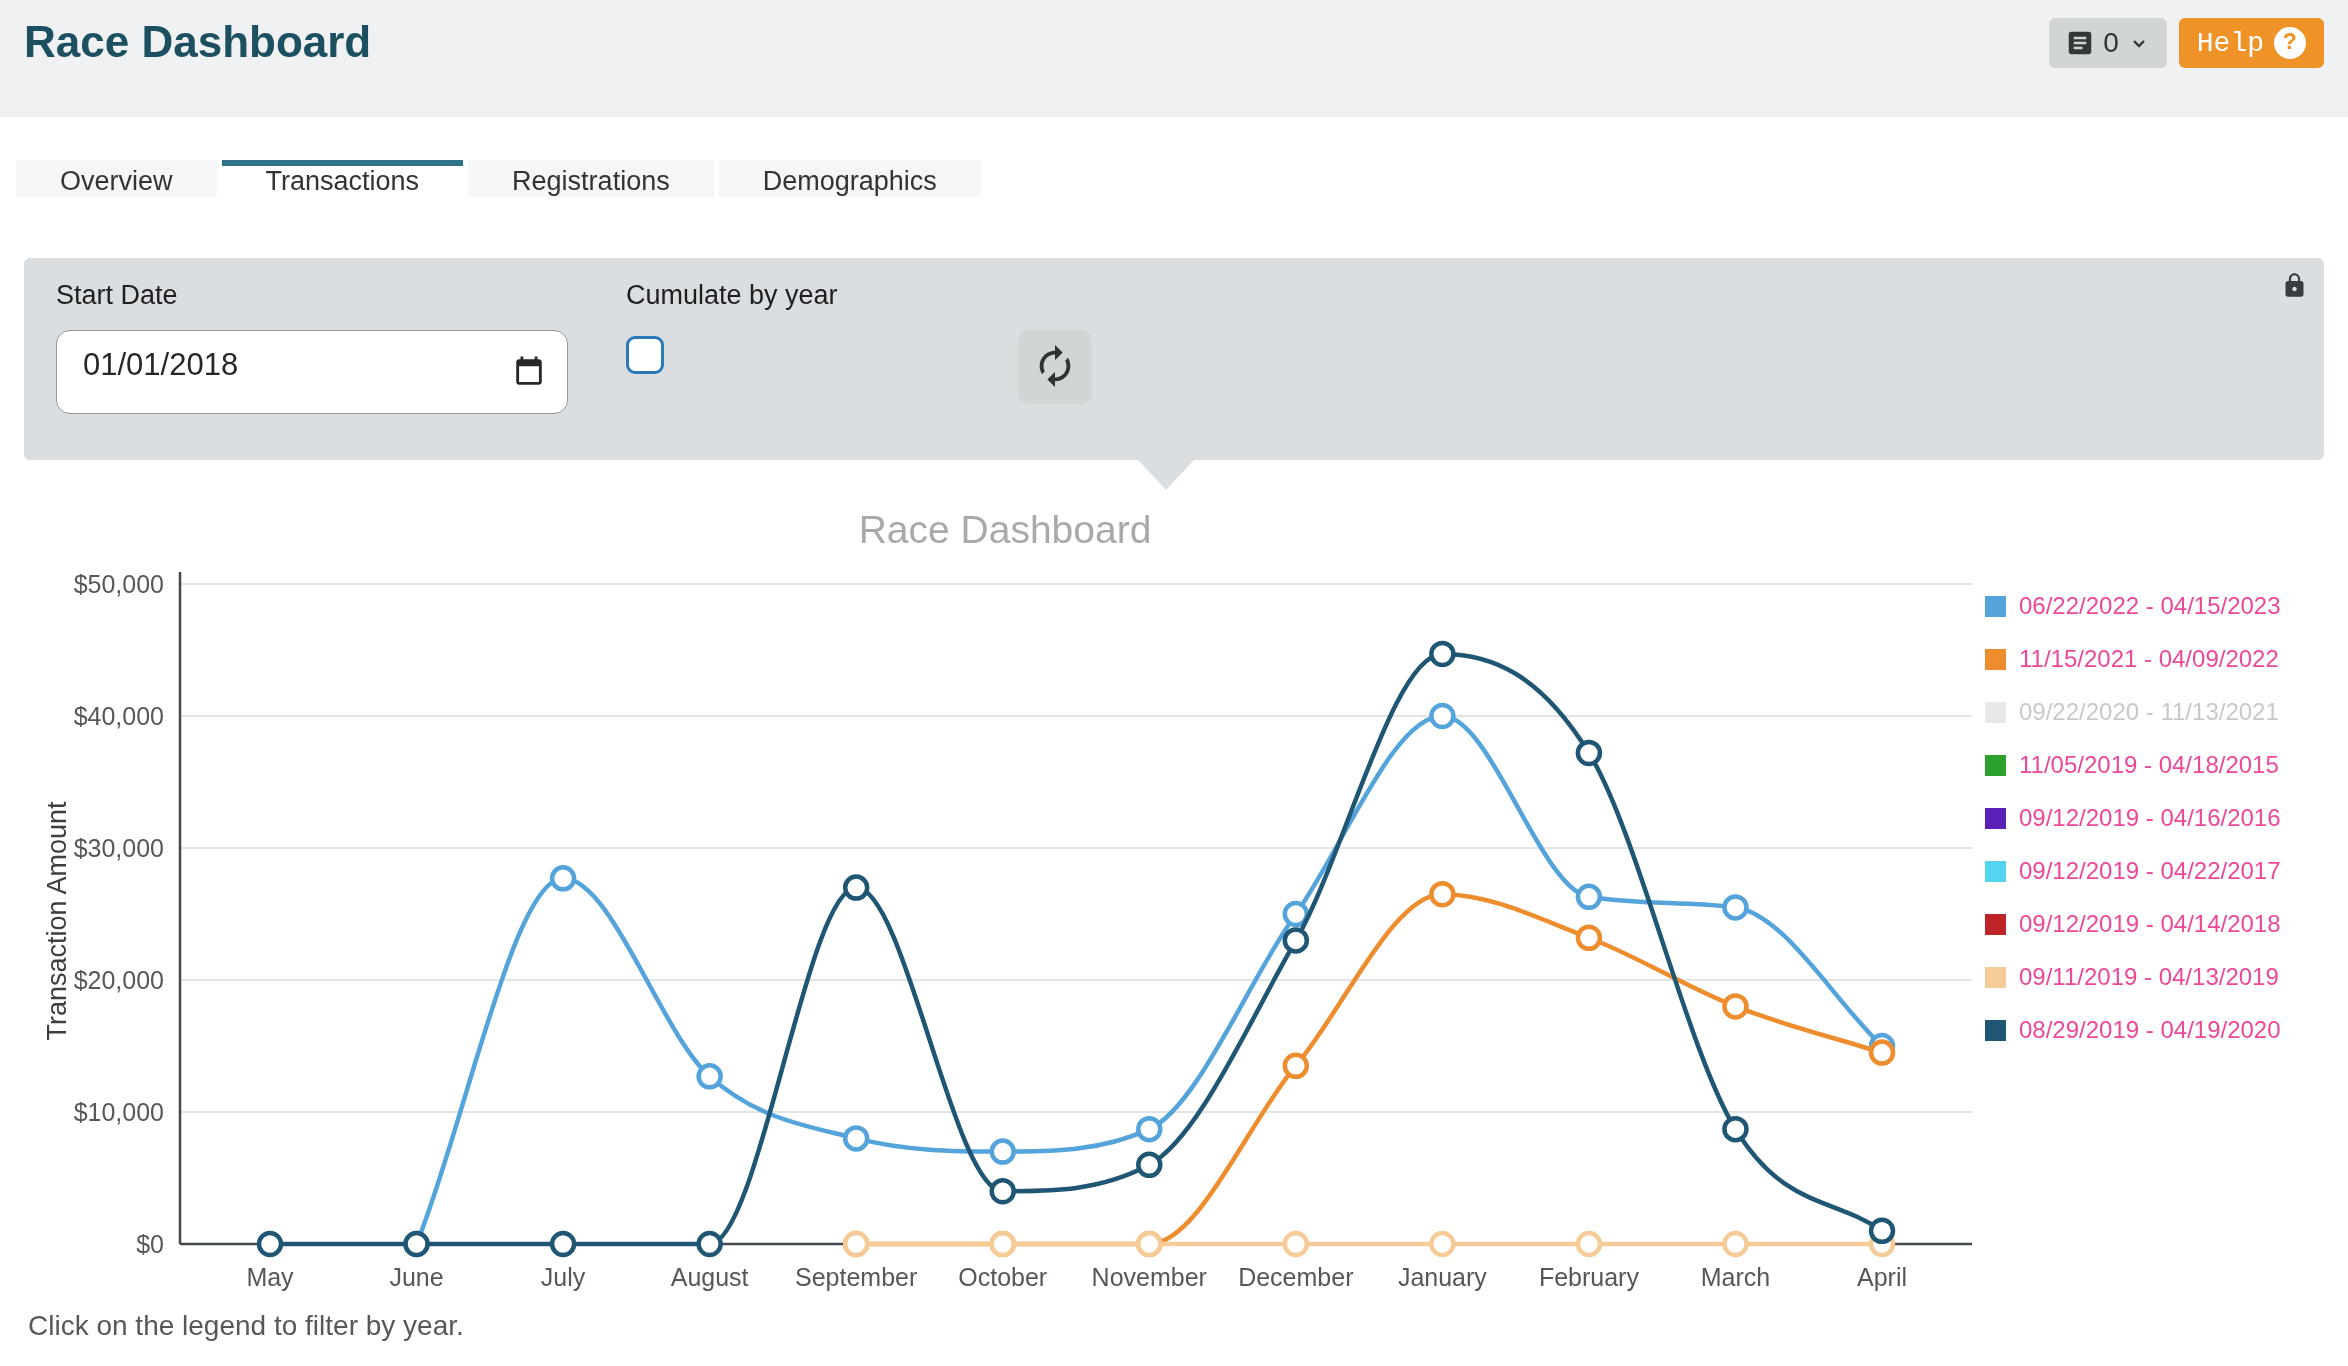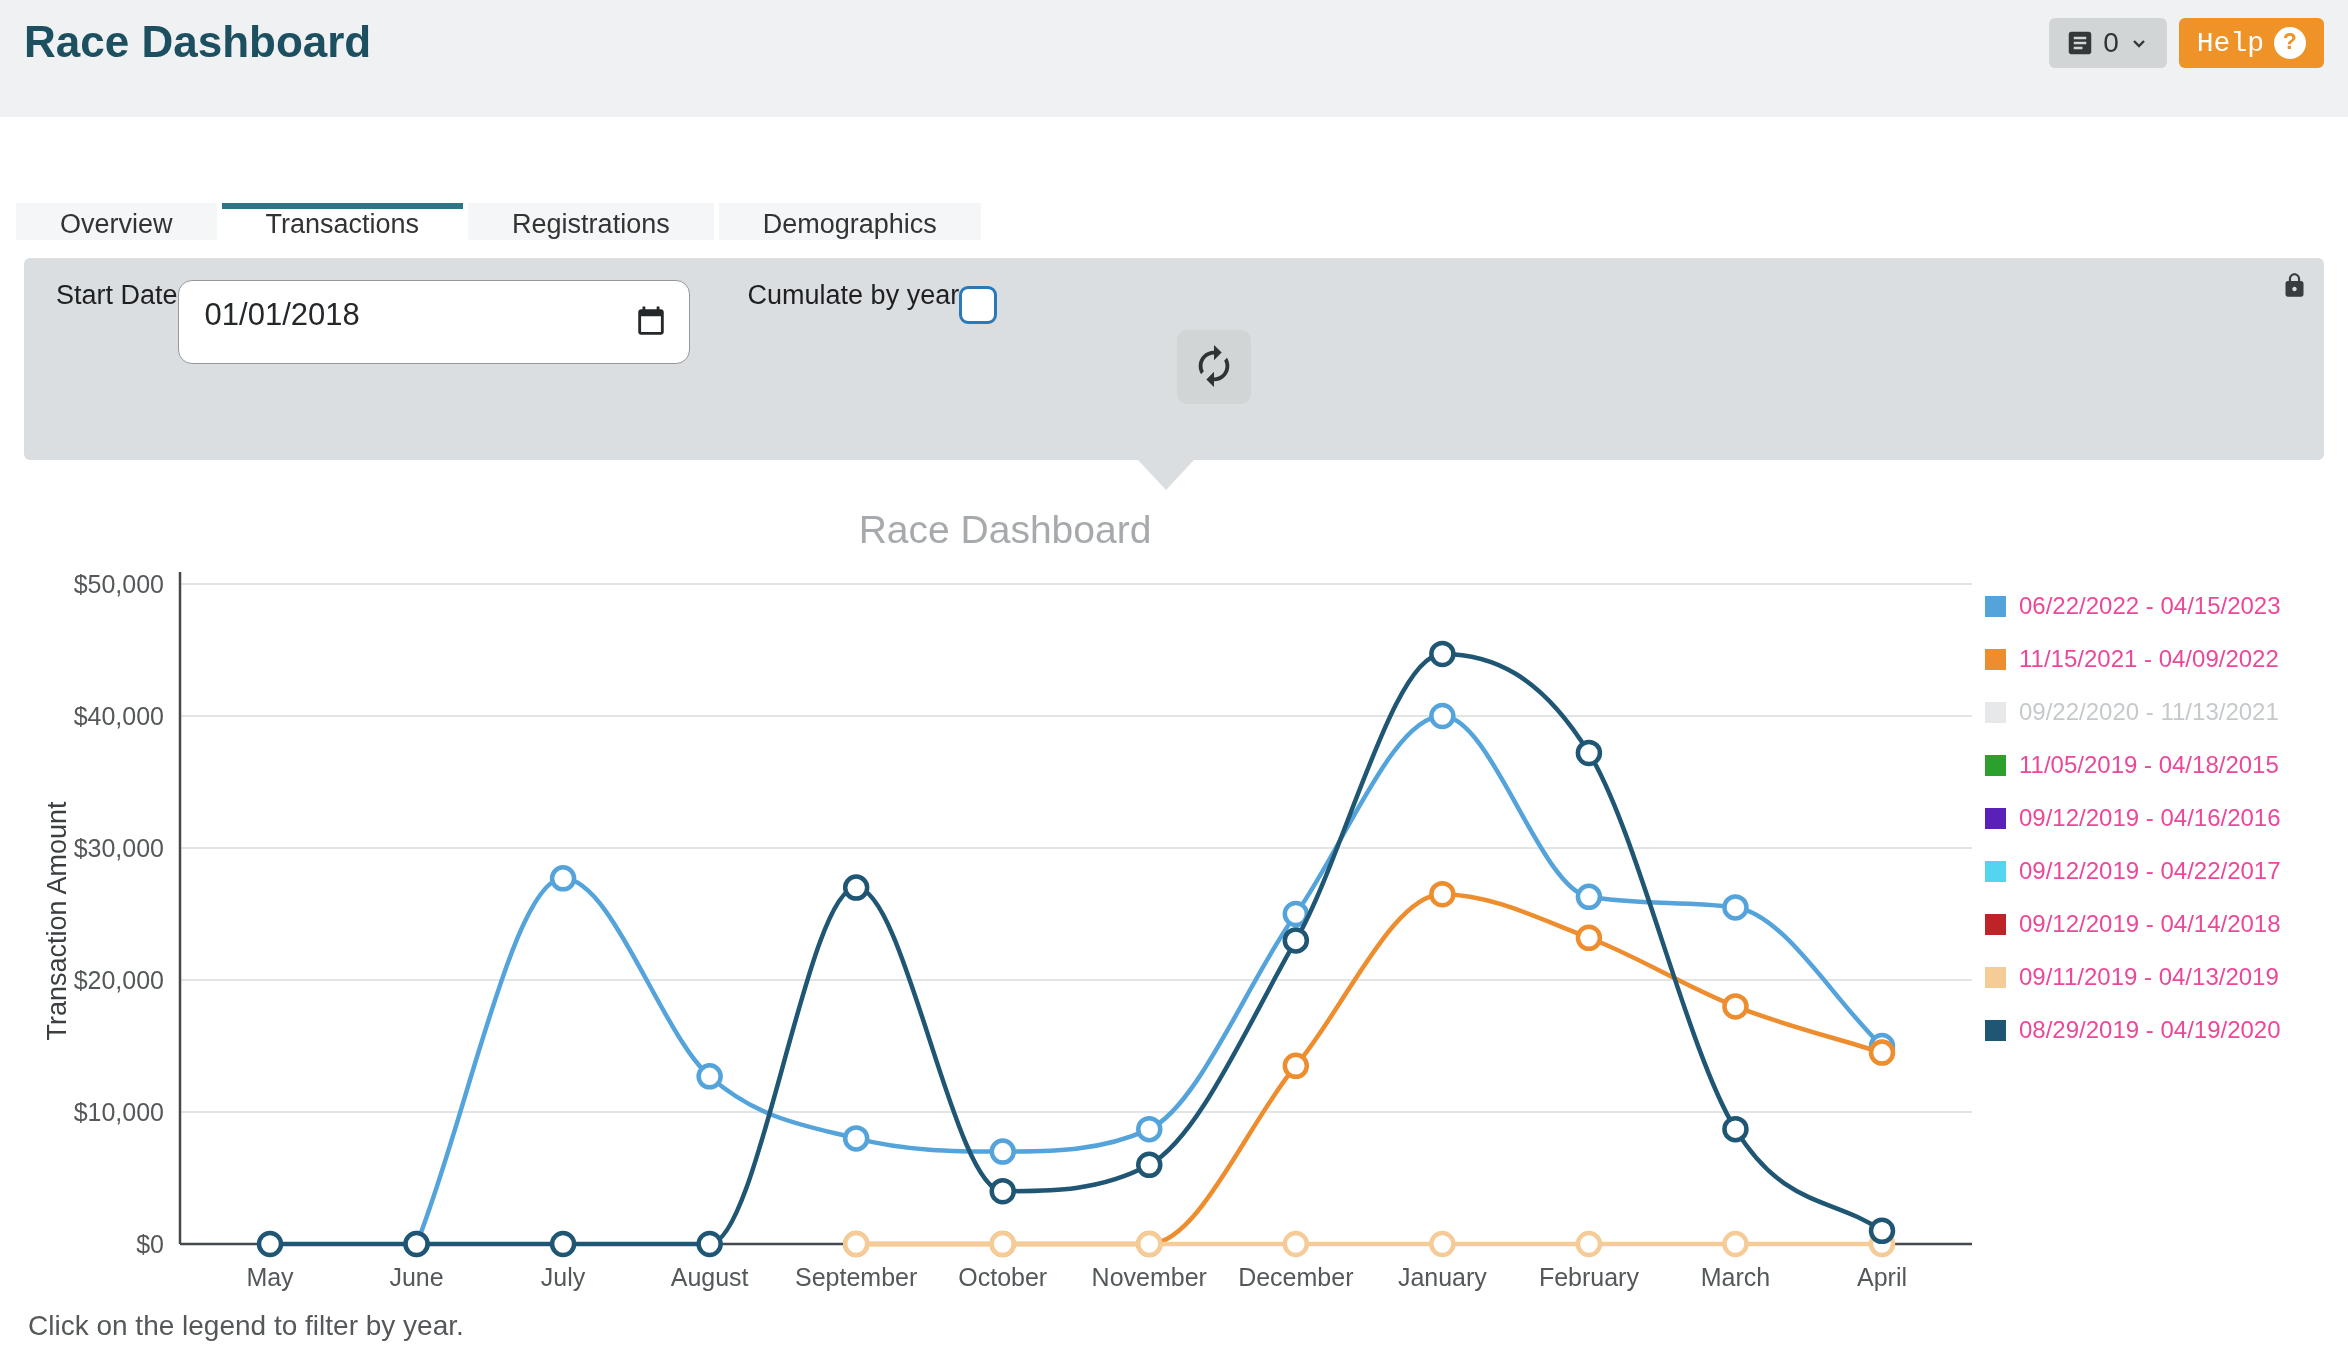--- a/index.html
+++ b/index.html
@@ -40,21 +40,21 @@
   .help-circle {
     width:32px; height:32px; border-radius:50%;
     background:#ffffff; color:#ef9227;
     font-size:23px; font-weight:bold;
     display:flex; align-items:center; justify-content:center;
   }
 
   
   .tabbar {
     background:#ffffff;
-    display:flex; align-items:flex-end;
+    display:flex; align-items:center;
     padding-left:16px; height:123px;
   }
   .tab {
     background:#f4f6f7;
     display:flex; align-items:center;
     padding:0 44px; margin-right:5px;
     font-size:27px; color:#333;
     border-top:6px solid transparent;
     cursor:pointer; white-space:nowrap;
   }
@@ -66,21 +66,21 @@
   
   .filterbar {
     position:relative;
     margin:18px 24px 0 24px;
     background:#dbdee0;
     border-radius:6px;
     padding:22px 0 40px 32px;
     display:flex; align-items:flex-start;
     height:202px;
   }
-  .fgroup { display:flex; flex-direction:row; }
+  .fgroup { display:flex; flex-direction:column; }
   .flabel { font-size:27px; color:#1d1f21; height:30px; margin-bottom:20px; }
   .input-wrap { position:relative; width:512px; }
   .date-input {
     width:512px; height:84px;
     border:1px solid #94989b; border-radius:14px;
     background:#ffffff;
     font-size:31px; color:#25282a;
     padding:0 76px 15px 26px;
     font-family:"Liberation Sans", sans-serif;
   }

